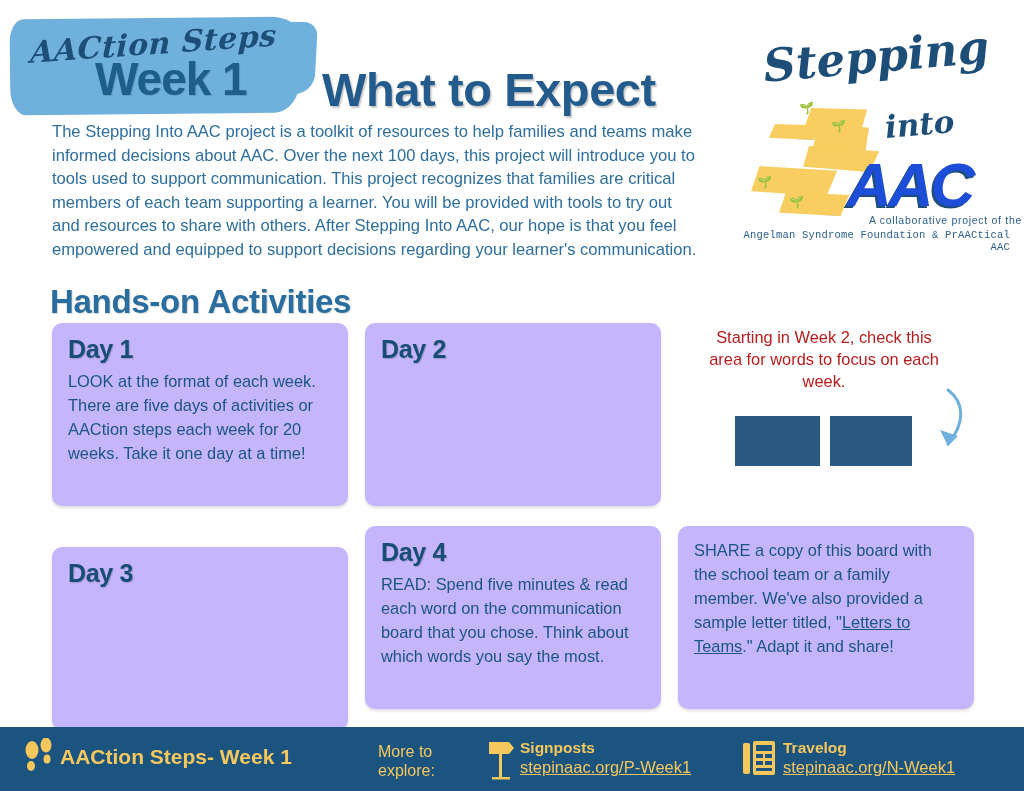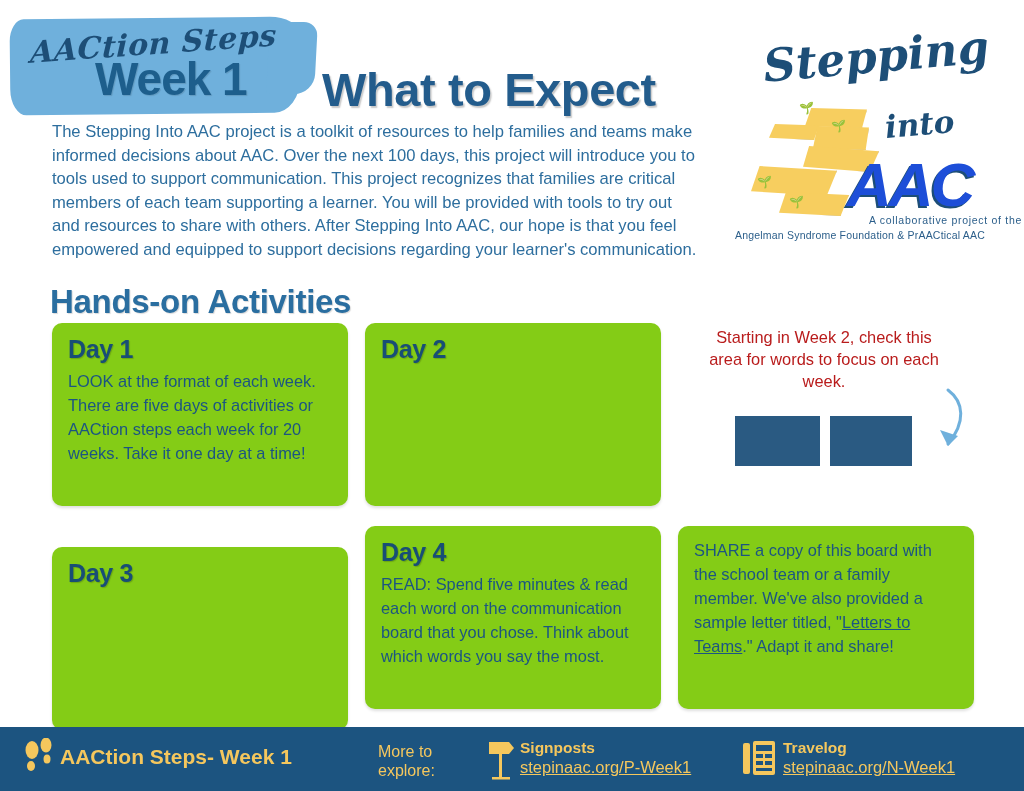--- a/index.html
+++ b/index.html
@@ -137,24 +137,25 @@
     text-align: right;
     font-size: 10.5px;
     letter-spacing: 0.7px;
     color: #2B5E8A;
   }
   #logo-sub2 {
     position: absolute;
     left: 0;
     top: 205px;
     width: 275px;
-    text-align: left;
+    text-align: right;
     font-size: 10.5px;
     letter-spacing: 0.2px;
     color: #2B5E8A;
+    font-family: Liberation Mono, monospace;
   }
   .stone {
     position: absolute;
     background: #F7CE5F;
     box-shadow: 2px 3px 0 rgba(90,100,110,0.45);
   }
   .sprout {
     position: absolute;
     color: #3F9D52;
     font-size: 12px;
@@ -169,21 +170,21 @@
     font-size: 33px;
     font-weight: bold;
     color: #2A6EA0;
     letter-spacing: -0.3px;
     text-shadow: 1px 1px 1px rgba(0,0,0,0.15);
   }
 
   
   .day-card {
     position: absolute;
-    background: #84cc16;
+    background: #c4b5fd;
     border-radius: 10px;
     box-shadow: 0 2px 3px rgba(0,0,0,0.13);
     padding: 12px 16px 14px 16px;
     box-sizing: border-box;
   }
   .day-title {
     font-size: 25px;
     font-weight: bold;
     color: #184E76;
     letter-spacing: -0.3px;

